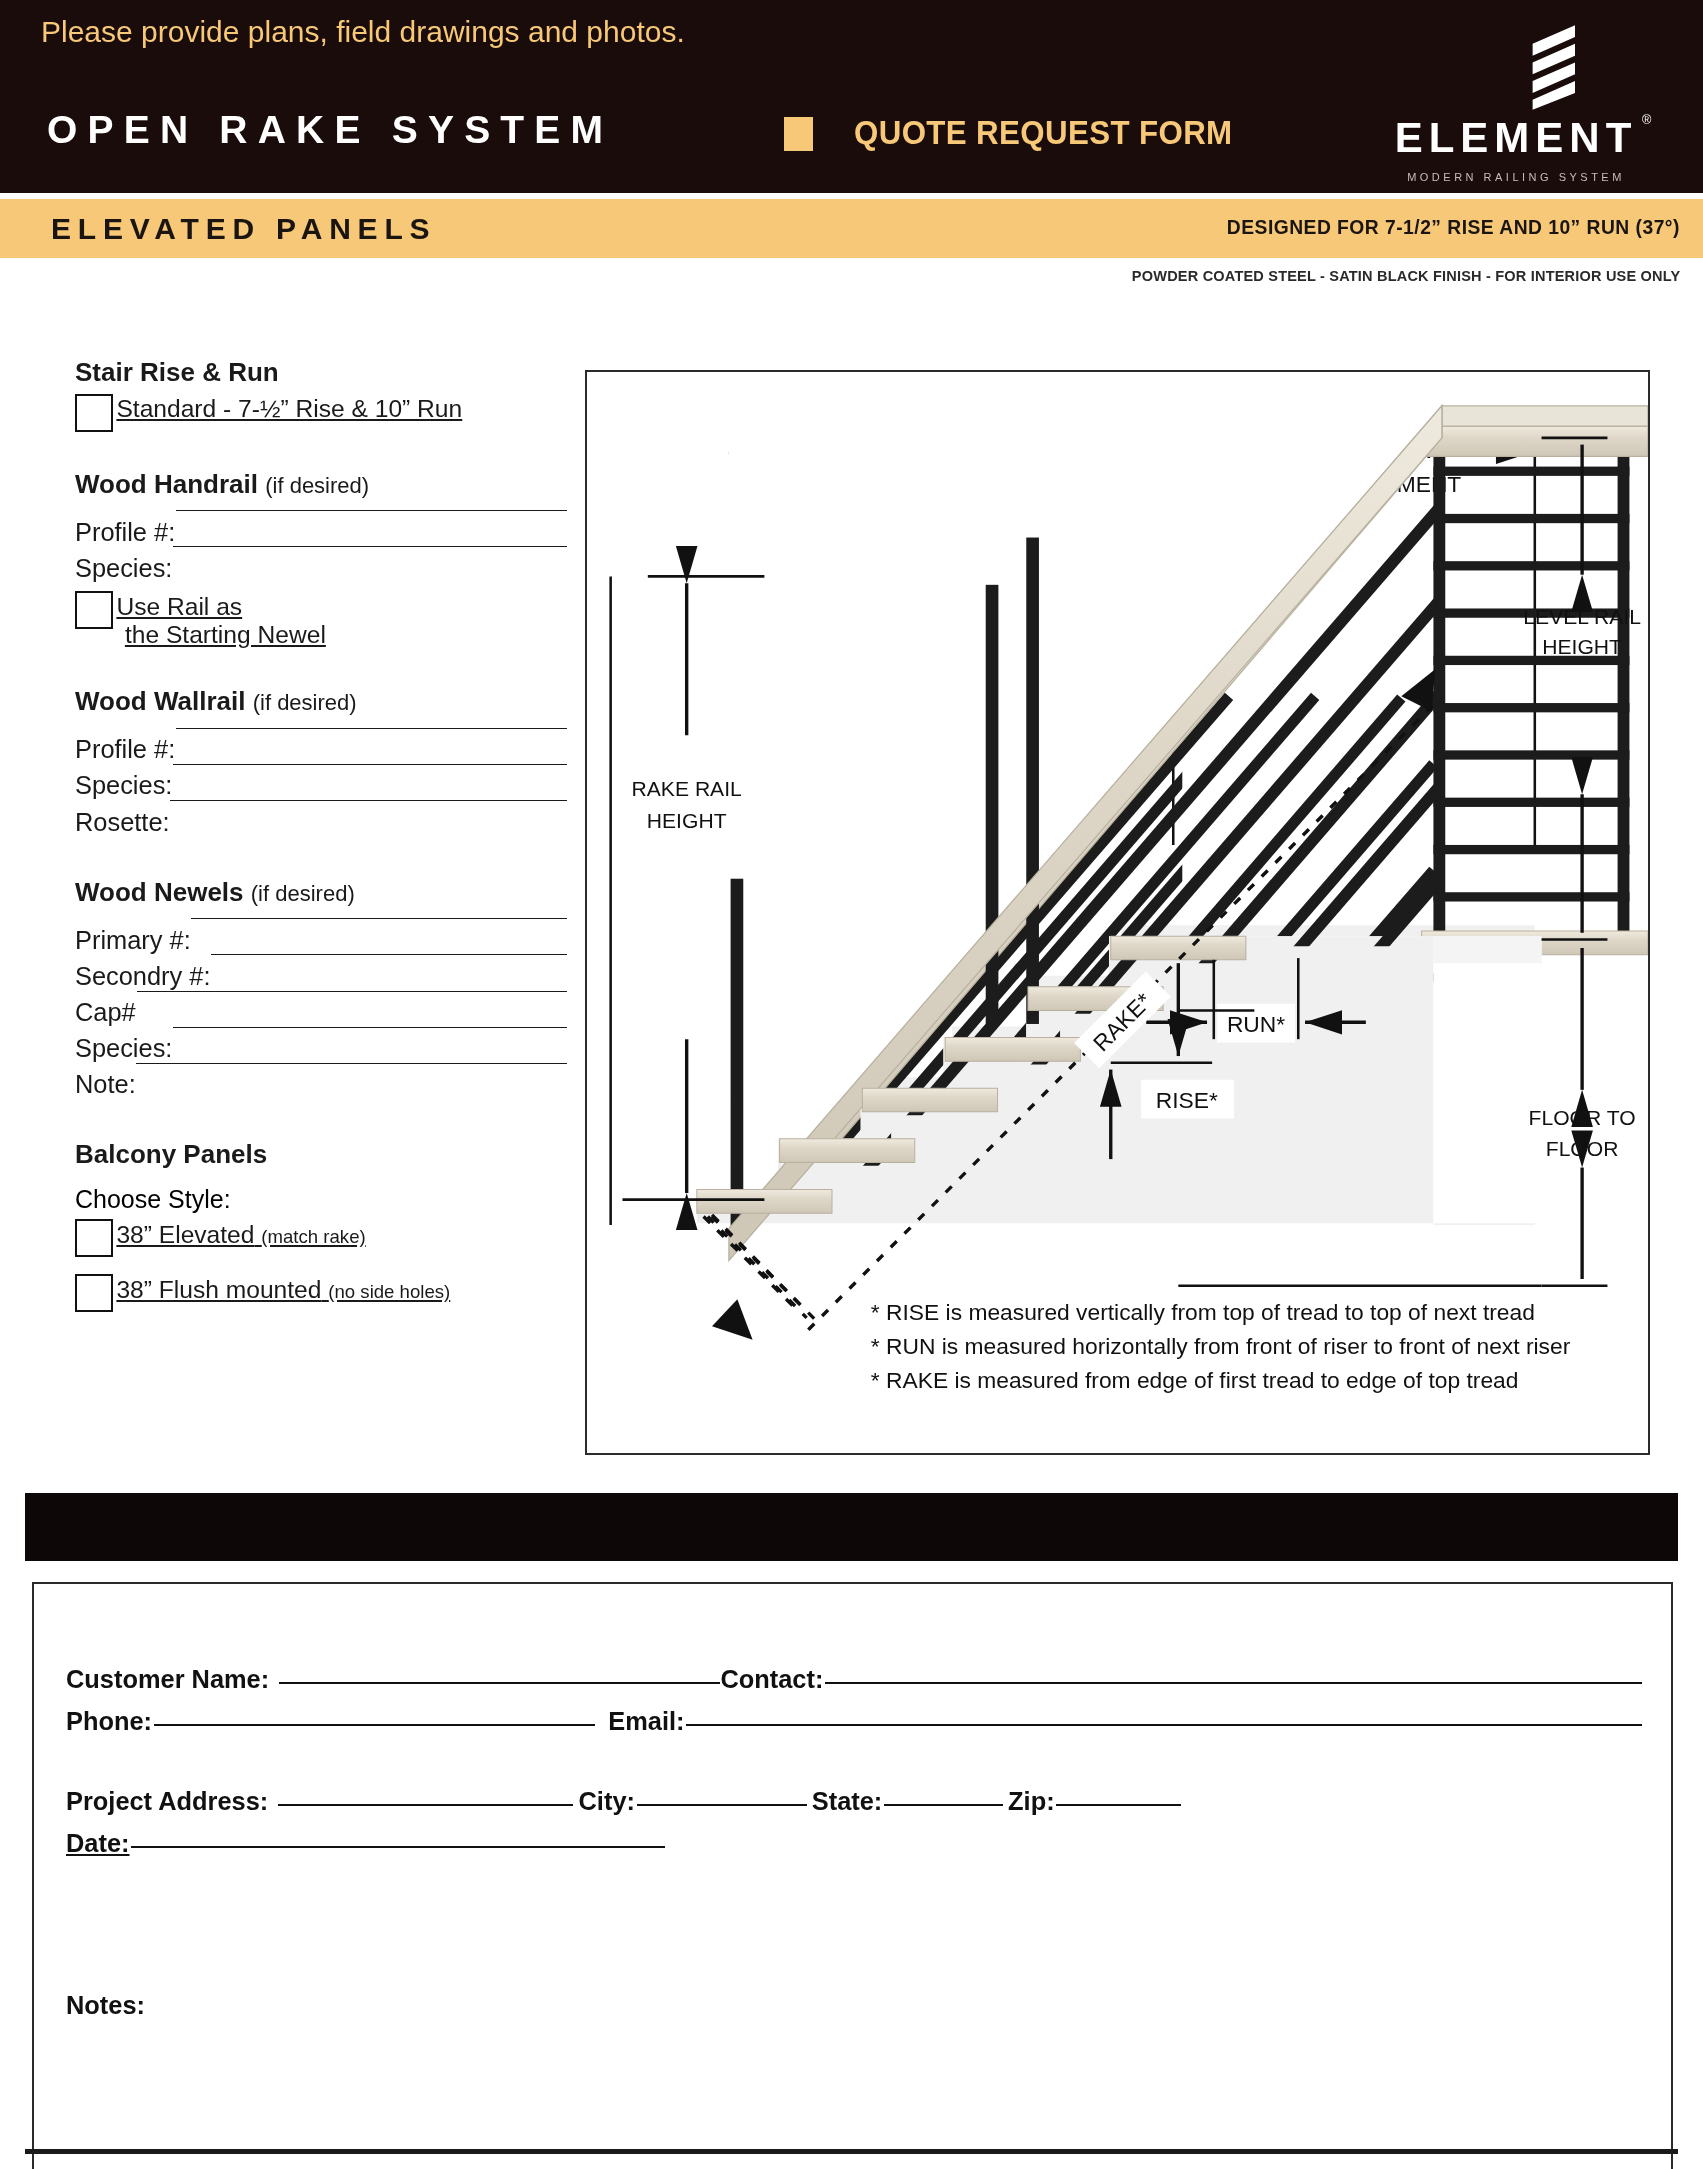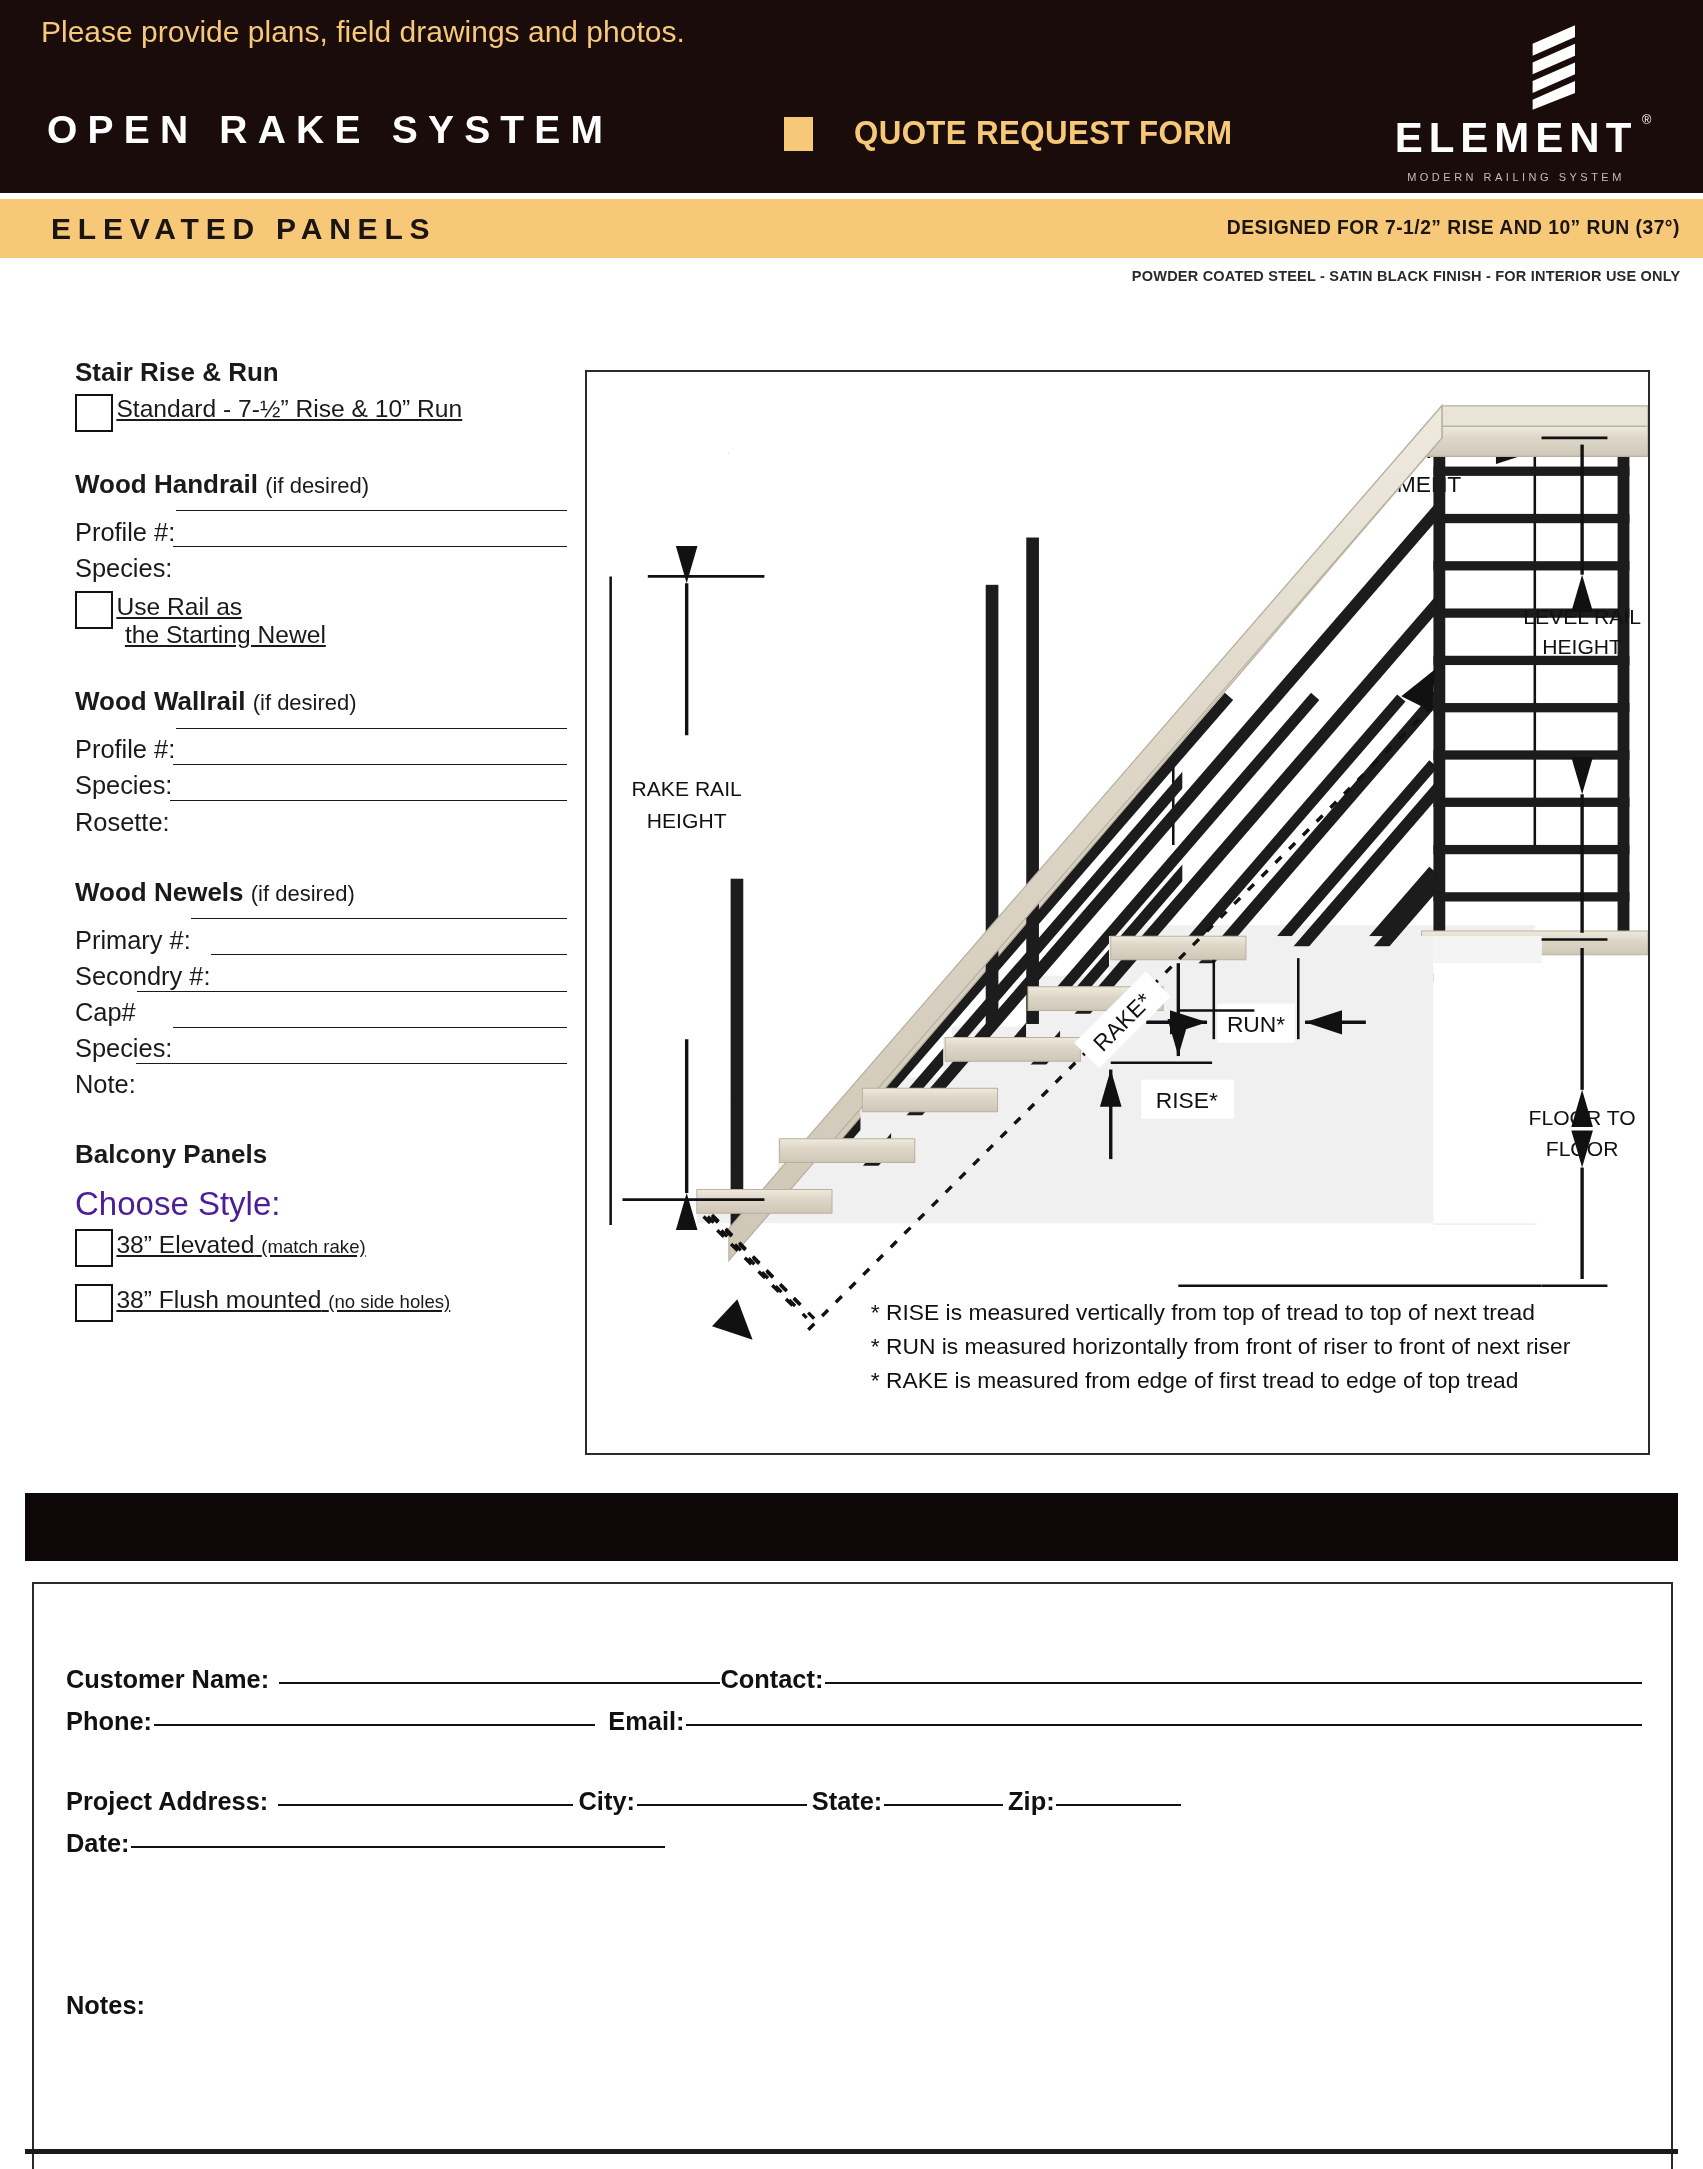--- a/index.html
+++ b/index.html
@@ -253,21 +253,21 @@
   </div>
   <div class="fld">
     <span class="lbl">Note:</span>
     <span class="rule"></span>
   </div>
 
   <div class="gap-lg"></div>
 
   <div class="sec-head">Balcony Panels</div>
   <div class="gap-sm"></div>
-  <div style="font-size:33px;color:#4c1d95;line-height:1.2">Choose Style:</div>
+  <div style="font-size:25px;color:#000000;line-height:1.2">Choose Style:</div>
   <div class="chk-row">
     <div class="chk"></div>
     <div class="chk-label">
       <span>38” Elevated</span>
       <span class="sm">(match rake)</span>
     </div>
   </div>
   <div class="gap-sm"></div>
   <div class="chk-row">
     <div class="chk"></div>
@@ -511,21 +511,21 @@
     <span class="lbl">Project Address:</span>
     <span class="rule" style="width:295px; margin-left:10.2px;"></span>
     <span class="lbl" style="margin-left:5.1px">City:</span>
     <span class="rule" style="width:170px; margin-left:1.7px;"></span>
     <span class="lbl" style="margin-left:5.1px">State:</span>
     <span class="rule" style="width:119px; margin-left:1.7px;"></span>
     <span class="lbl" style="margin-left:5.1px">Zip:</span>
     <span class="rule" style="width:125px; margin-left:1.7px;"></span>
   </div>
 
-  <div class="crow" style="left:32px; top:247px;">
+  <div class="crow" style="left:32px; top:247px;text-decoration:underline;">
     <span class="lbl">Date:</span>
     <span class="rule" style="width:534px; margin-left:1.7px;"></span>
   </div>
 
   <div class="notes-label">Notes:</div>
   <div style="position:absolute;left:32px;top:449px;width:1568px;height:85px;"></div>
 </div>
 
 <div class="page-bottom-rule"></div>
 

